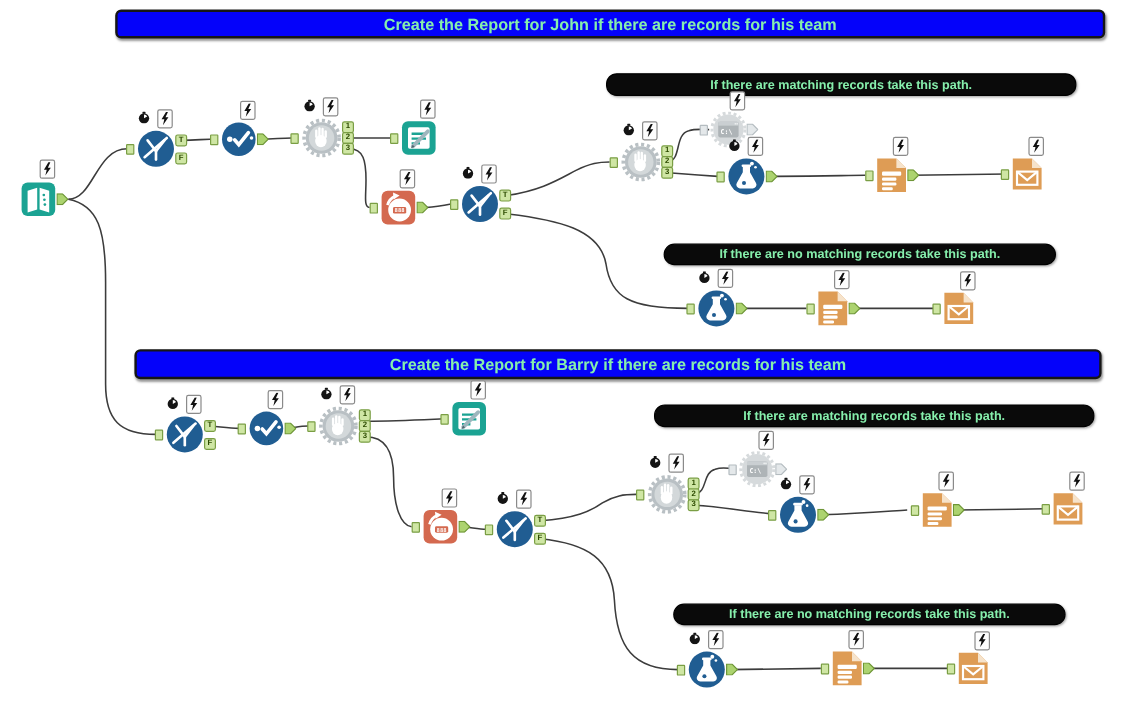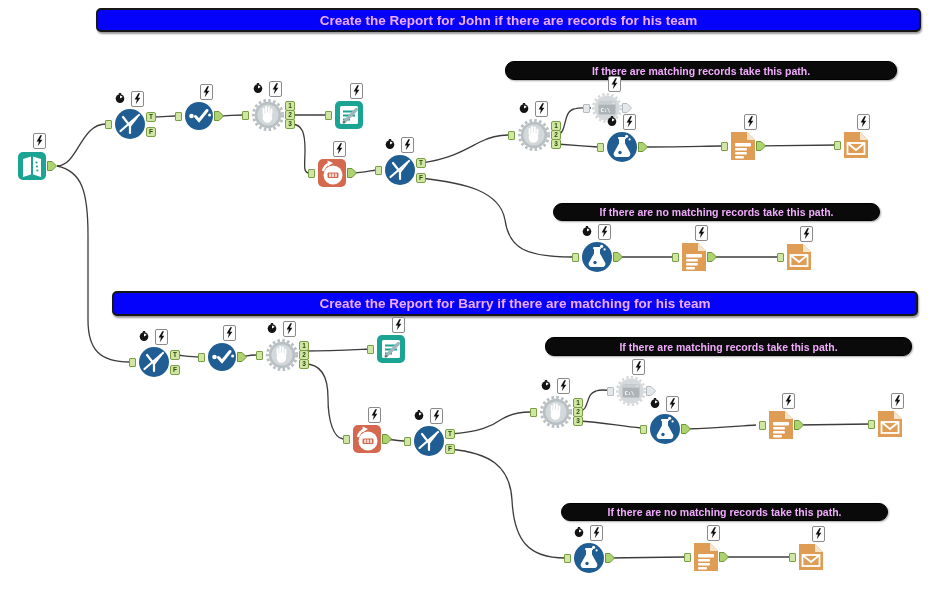--- a/index.html
+++ b/index.html
@@ -1,21 +1,21 @@
 <!DOCTYPE html>
 <html><head>
 <meta charset="utf-8">
 <style>
   html,body{margin:0;padding:0;background:#fff;}
   #canvas{position:relative;width:949px;height:597px;background:#fff;overflow:hidden;
           font-family:"Liberation Sans",sans-serif;}
   #edge-layer{position:absolute;left:0;top:0;width:949px;height:597px;pointer-events:none;}
   #edge-layer path{pointer-events:stroke;}
   .banner{position:absolute;display:flex;align-items:center;justify-content:center;
-          color:#f0abfc;font-weight:bold;white-space:nowrap;box-sizing:border-box;}
+          color:#86efac;font-weight:bold;white-space:nowrap;box-sizing:border-box;}
   .banner-blue{border:2px solid #161616;border-radius:5px;font-size:13.5px;
           box-shadow:1px 2px 2px rgba(0,0,0,.4);}
   .banner-black{border:1px solid #000;border-radius:9px;font-size:10.5px;
           box-shadow:1px 1px 2px rgba(0,0,0,.35);}
   .node{position:absolute;}
   .node svg{display:block;}
   .badge-bolt{position:absolute;width:11px;height:14px;background:#fdfdfd;border:1px solid #8a8a8a;
           border-radius:2px;display:flex;align-items:center;justify-content:center;}
   .badge-timer{position:absolute;width:10px;height:10px;}
   .port{position:absolute;box-sizing:border-box;}
@@ -57,21 +57,21 @@
       <path d="M579,421 C600,422 620,426 641,428" fill="none" stroke="#3c3c3c" stroke-width="1.3"></path>
       <path d="M684,429 C720,428 740,426 756,425" fill="none" stroke="#3c3c3c" stroke-width="1.3"></path>
       <path d="M798,425 L871,424" fill="none" stroke="#3c3c3c" stroke-width="1.3"></path>
       <path d="M607,558 L684,557" fill="none" stroke="#3c3c3c" stroke-width="1.3"></path>
       <path d="M723,557 L792,557" fill="none" stroke="#3c3c3c" stroke-width="1.3"></path>
     </svg>
   <div id="banner-layer">
       <div class="banner banner-blue" style="left: 96px; top: 8px; width: 825px; height: 24px; background: rgb(4, 2, 250);">Create the Report for John if there are records for his team</div>
       <div class="banner banner-black" style="left: 505px; top: 61px; width: 392px; height: 19px; background: rgb(10, 10, 10);">If there are matching records take this path.</div>
       <div class="banner banner-black" style="left: 553px; top: 203px; width: 327px; height: 18px; background: rgb(10, 10, 10);">If there are no matching records take this path.</div>
-      <div class="banner banner-blue" style="left: 112px; top: 291px; width: 806px; height: 25px; background: rgb(4, 2, 250);">Create the Report for Barry if there are matching for his team</div>
+      <div class="banner banner-blue" style="left: 112px; top: 291px; width: 806px; height: 25px; background: rgb(4, 2, 250);">Create the Report for Barry if there are records for his team</div>
       <div class="banner banner-black" style="left: 545px; top: 337px; width: 367px; height: 19px; background: rgb(10, 10, 10);">If there are matching records take this path.</div>
       <div class="banner banner-black" style="left: 561px; top: 503px; width: 327px; height: 18px; background: rgb(10, 10, 10);">If there are no matching records take this path.</div>
     </div>
   <div id="node-layer">
       <div class="node" style="left: 17px; top: 150px; width: 30px; height: 32px;">
         <svg width="30" height="32" viewBox="0 0 30 32">
  <rect x="1" y="2" width="28" height="28" rx="5" fill="#1ba393"></rect>
  <path d="M6,9 L14,6.5 L14,24.5 L6,27 Z" fill="#fff"></path>
  <path d="M16,6.5 L24,9 L24,27 L16,24.5 Z" fill="#fff"></path>
  <circle cx="19.5" cy="12.5" r="1.1" fill="#1ba393"></circle>

